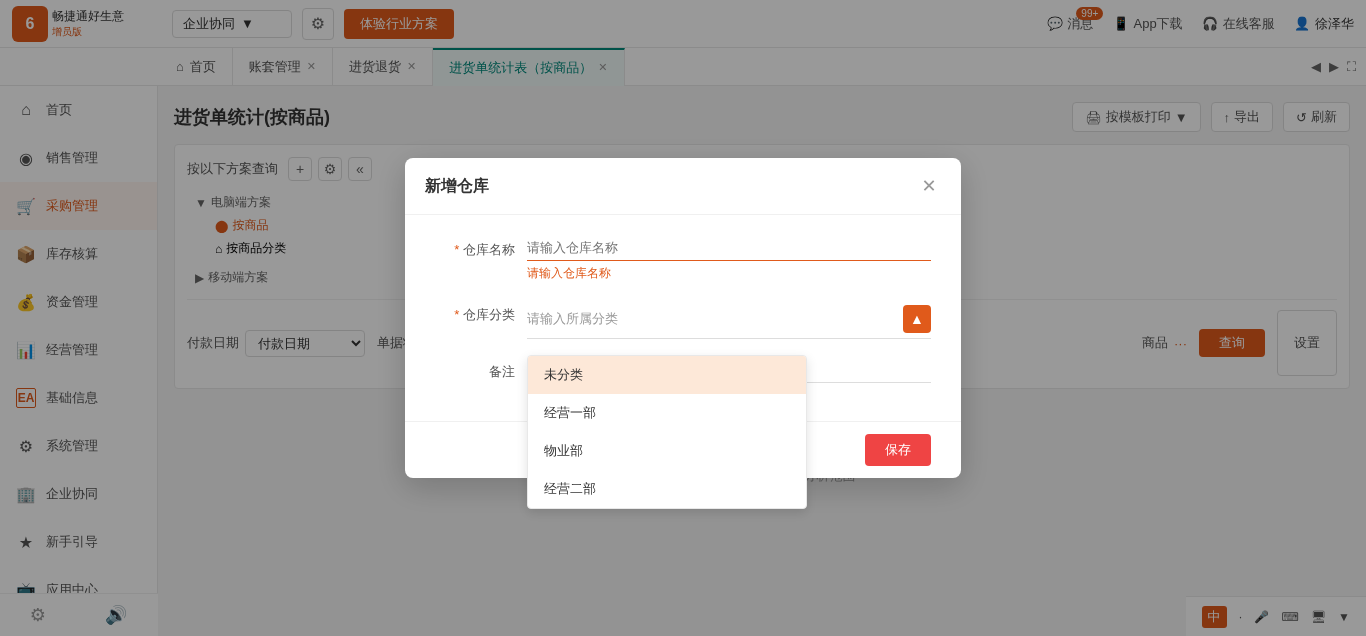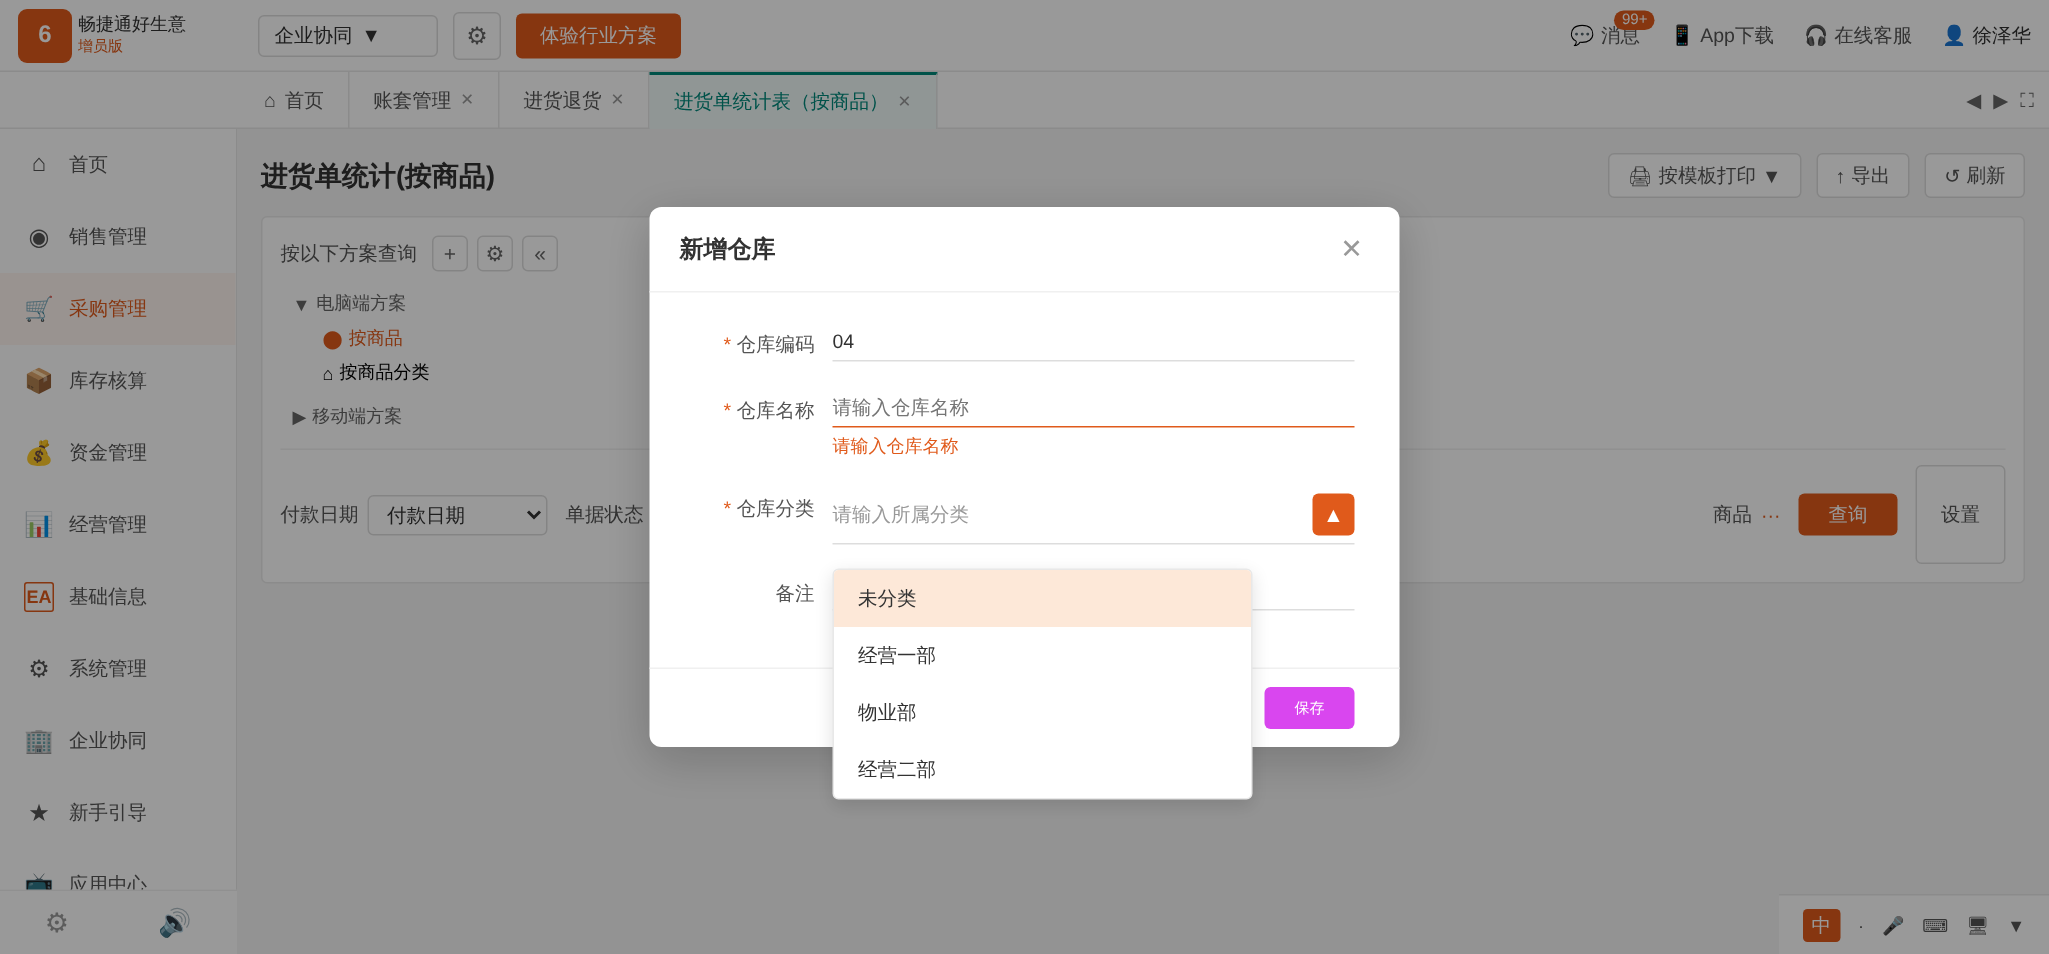--- a/index.html
+++ b/index.html
@@ -402,26 +402,26 @@
 
     .modal-footer {
       padding: 12px 30px;
       display: flex;
       justify-content: flex-end;
       gap: 10px;
       border-top: 1px solid #f0f0f0;
     }
     .btn-save {
       padding: 7px 20px;
-      background: #d946ef;
+      background: #ef4444;
       color: white;
       border: none;
       border-radius: 4px;
       cursor: pointer;
-      font-size: 10px;
+      font-size: 13px;
     }
 
     
     .status-bar-right {
       position: fixed;
       bottom: 0;
       right: 0;
       height: 40px;
       background: #fff;
       border-top: 1px solid #e8e8e8;
@@ -634,33 +634,27 @@
       <div style="margin-bottom:8px;">没有符合条件的数据，试试其他的方案</div>
       <div>
         <span style="display:inline-block;width:16px;height:16px;border-radius:50%;border:2px solid #e05a1b;vertical-align:middle;margin-right:4px;"></span>
         <span>用[过滤]条件来缩小分析范围</span>
       </div>
     </div>
   </div>
 </div>
 
 <div class="modal-overlay">
-  <div class="modal" style="width:500px;">
+  <div class="modal" style="width:556px;">
     <div class="modal-header">
       <span class="modal-title">新增仓库</span>
       <span class="modal-close">✕</span>
     </div>
     <div class="modal-body">
 
-      <div class="form-row">
-        <label class="form-label required">仓库编码</label>
-        <div class="form-control-wrap">
-          <input class="form-input" type="text" value="04" style="">
-        </div>
-      </div>
 
       <div class="form-row">
         <label class="form-label required">仓库名称</label>
         <div class="form-control-wrap">
           <input class="form-input error" type="text" placeholder="请输入仓库名称" style="">
           <div class="error-msg">请输入仓库名称</div>
         </div>
       </div>
 
       <div class="form-row">

